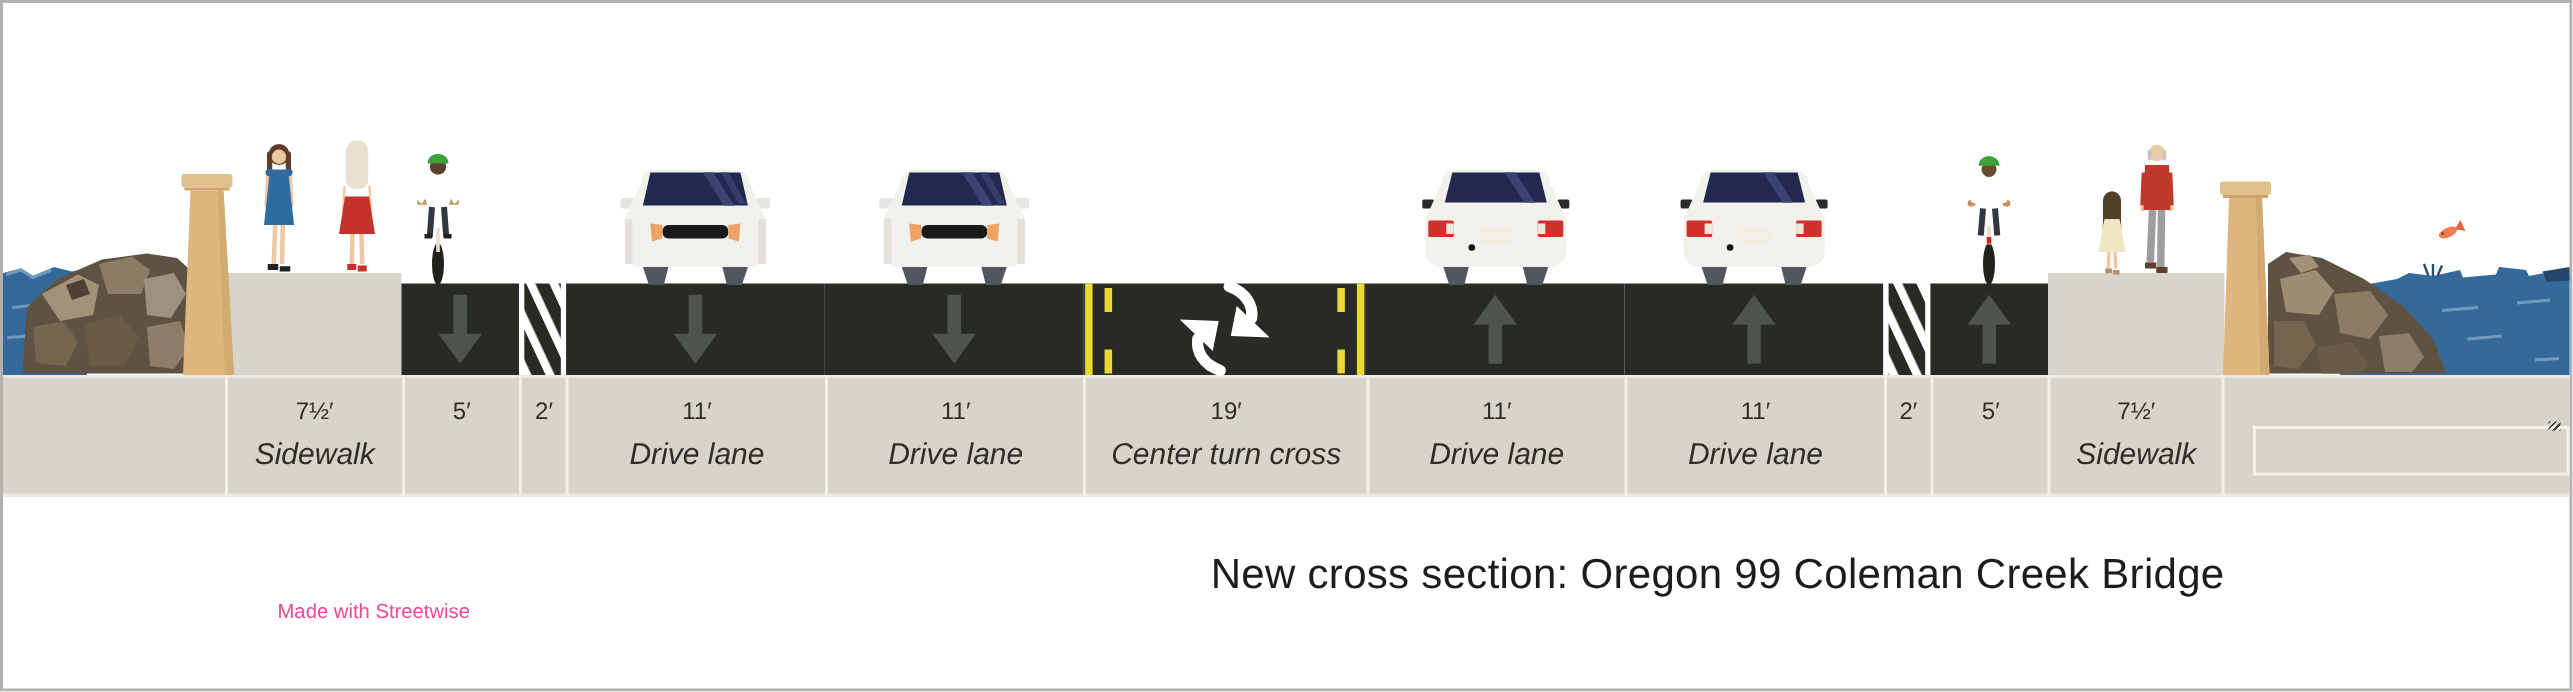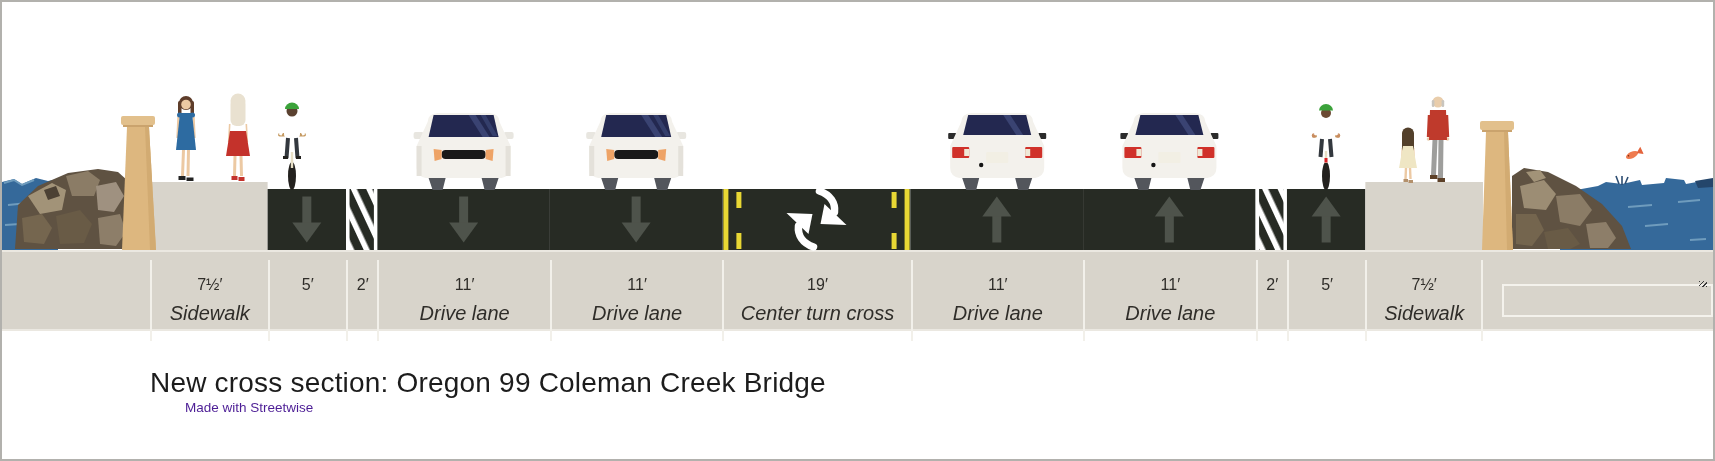--- a/index.html
+++ b/index.html
@@ -5,34 +5,34 @@
   html,body{margin:0;padding:0;background:#ffffff;}
   .canvas{
     position:relative;width:1715px;height:461px;background:#fff;overflow:hidden;
     box-shadow:inset 0 0 0 2px #b2b1ad;
     font-family:"Liberation Sans",sans-serif;
   }
   .band-bg{
     position:absolute;left:2px;right:2px;top:250px;height:81px;background:#d8d4cb;
     border-top:2px solid #ebe8e1;border-bottom:2px solid #ebe8e1;box-sizing:border-box;
   }
-  .band-cells{position:absolute;left:150px;top:250px;height:81px;width:1121px;margin-top:10px;}
+  .band-cells{position:absolute;left:150px;top:250px;height:81px;width:1121px;}
   .cell{
     position:absolute;top:0;height:100%;border-left:2px solid #f2f0ea;box-sizing:border-box;
     text-align:center;color:#2f2d29;overflow:hidden;
   }
   .cell:last-child{border-right:2px solid #f2f0ea;}
   .dim{margin-top:16px;font-size:16px;line-height:18px;}
   .lbl{margin-top:10px;font-size:20px;line-height:18px;font-style:italic;}
   .scene{position:absolute;left:0;top:0;}
   .title{
-    position:absolute;left:150px;width:1333px;top:367px;text-align:left;
+    position:absolute;left:150px;width:1333px;top:367px;text-align:right;
     font-size:28px;color:#1c1c1c;letter-spacing:.2px;
   }
-  .credit{position:absolute;left:185px;top:400px;font-size:13.5px;color:#4c1d95;text-decoration:none;}
+  .credit{position:absolute;left:185px;top:400px;font-size:13.5px;color:#ec4899;text-decoration:none;}
   .empty-box{
     position:absolute;left:1502px;top:284px;width:211px;height:33px;
     border:2px solid #f4f2ec;box-sizing:border-box;background:transparent;
   }
   .grip{
     position:absolute;right:4px;top:-5px;width:8px;height:6px;
     background:repeating-linear-gradient(135deg,#3a3a3a 0 1.2px,transparent 1.2px 3px);
   }
 </style>
 </head>

